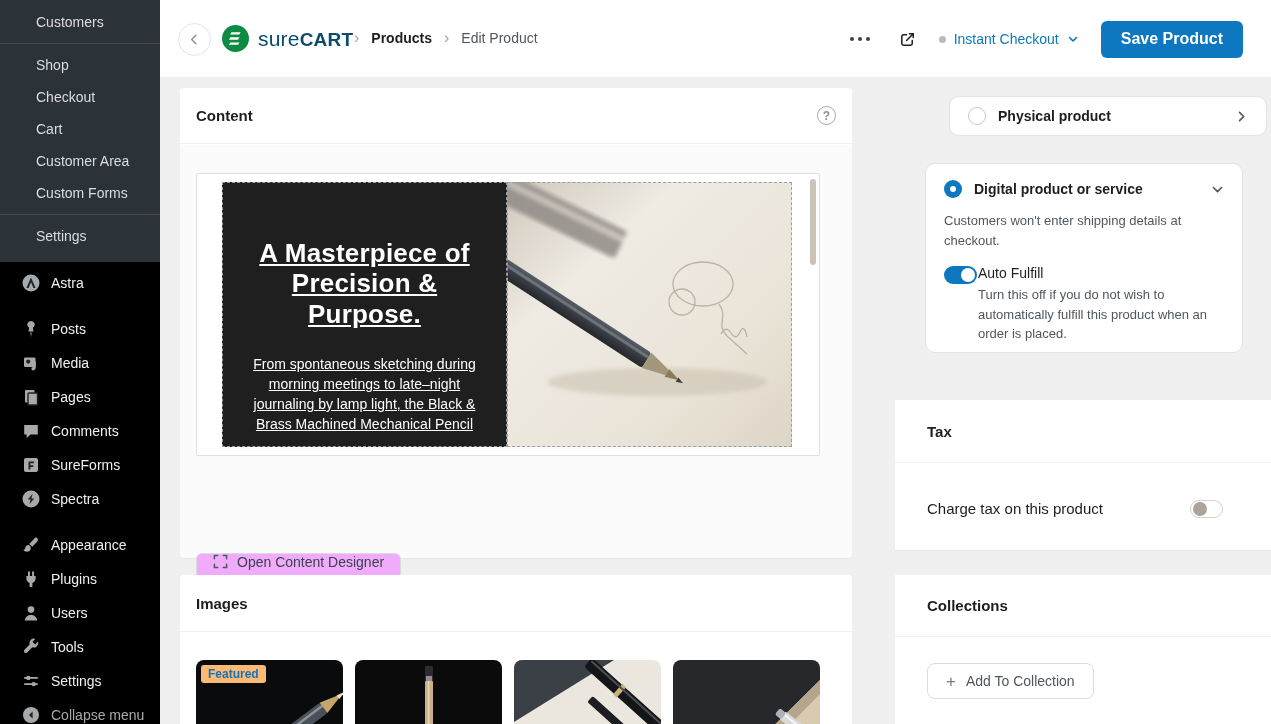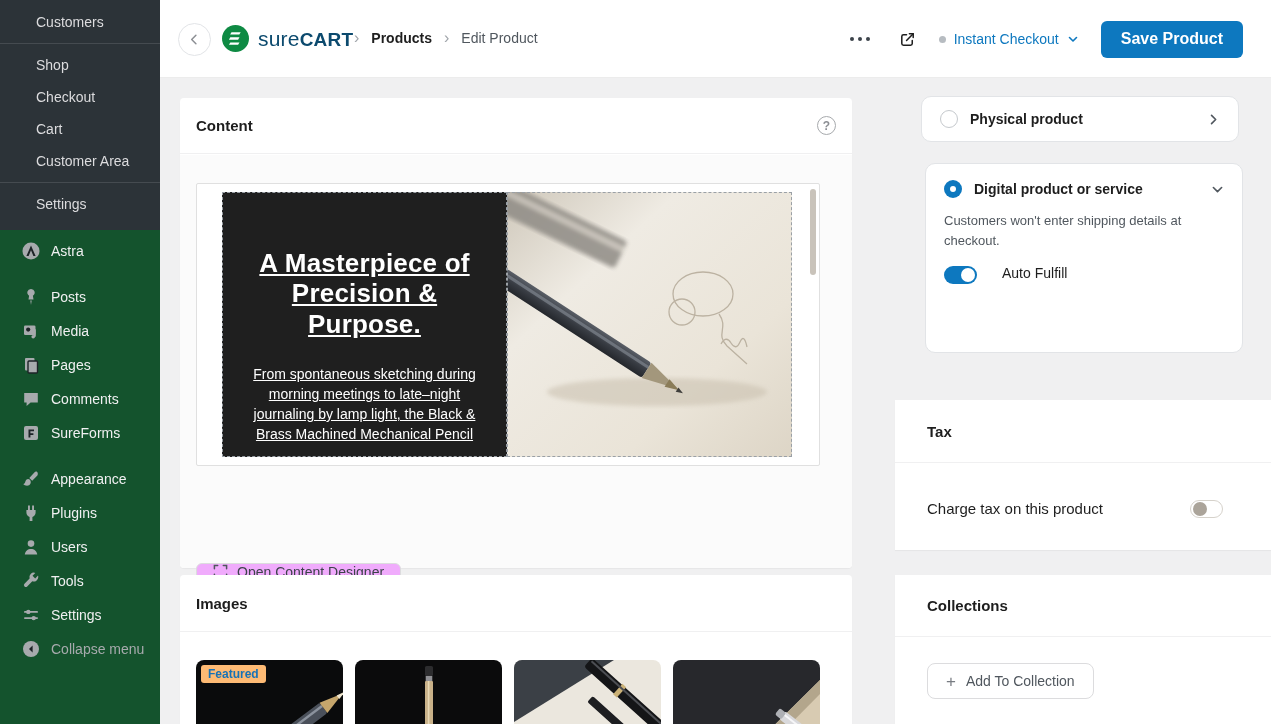--- a/index.html
+++ b/index.html
@@ -1,21 +1,21 @@
 <!DOCTYPE html>
 <html><head>
 <meta charset="utf-8">
 <style>
   * { margin:0; padding:0; box-sizing:border-box; }
   html,body { background:#f0f0f1; }
   body { font-family:"Liberation Sans", sans-serif; }
   .stage { position:relative; width:1271px; height:724px; overflow:hidden; background:#f0f0f1; }
 
   
-  .sidebar { position:absolute; left:0; top:0; width:160px; height:724px; background:#14532d; color:#f0f0f1; }
+  .sidebar { position:absolute; left:0; top:0; width:160px; height:724px; background:#000000; color:#f0f0f1; }
   .submenu { background:#2c3338; padding:6px 0 10px; }
   .submenu-item { padding:8px 0 8px 36px; font-size:14px; color:#dcdcde; cursor:pointer; }
   .submenu-sep { border-top:1px solid rgba(255,255,255,.12); margin:5px 0; }
   .menu { padding-top:4px; }
   .menu-item { display:flex; align-items:center; gap:10px; height:34px; padding-left:21px; font-size:14px; color:#f0f0f1; cursor:pointer; }
   .menu-item.dim { color:#a7aaad; }
   .menu-gap { height:12px; }
   .micon { width:20px; height:20px; flex:0 0 20px; }
   .micon svg { display:block; }
 
@@ -40,50 +40,50 @@
   .ic-link { color:#0d78bf; font-size:14px; }
   .save-btn { height:37px; padding:0 20px; background:#0d78bf; color:#fff; border:none; border-radius:6px; font-size:16px; font-weight:700; font-family:inherit; cursor:pointer; }
 
   
   .card { position:absolute; background:#fff; border-radius:4px; box-shadow:0 1px 1px rgba(0,0,0,.04); }
   .card-head { display:flex; align-items:center; justify-content:space-between; padding:0 16px; height:56px; border-bottom:1px solid #f0f0f1; }
   .card-title { font-size:15px; font-weight:700; color:#1e1e1e; }
   .help { width:19px; height:19px; border-radius:50%; border:1.5px solid #a7aaad; color:#8c8f94; font-size:12px; font-weight:700; display:flex; align-items:center; justify-content:center; cursor:pointer; }
 
   
-  .card-content { left:180px; top:98px; width:672px; height:470px; }
+  .card-content { left:180px; top:88px; width:672px; height:470px; }
   .card-content .body { position:absolute; left:0; top:57px; right:0; bottom:0; background:#fbfbfb; border-radius:0 0 4px 4px; }
   .preview { position:absolute; left:16px; top:28px; width:624px; height:283px; background:#fff; border:1px solid #e0e0e0; border-radius:2px; overflow:hidden; }
   .cover { position:absolute; left:25px; top:8px; width:570px; height:265px; display:flex; }
   .cover-dark { width:285px; height:100%; background:#1f1f1f; outline:1px dashed #9aa0a6; outline-offset:-1px; color:#fff; text-align:center; padding:56px 26px 0; overflow:hidden;text-decoration:underline; }
   .cover-dark h2 { font-size:26px; line-height:1.17; font-weight:600; letter-spacing:.2px; }
   .cover-dark p { margin-top:26px; font-size:14px; line-height:1.42; font-weight:500; }
   .cover-img { width:285px; height:100%; outline:1px dashed #9aa0a6; outline-offset:-1px; }
   .pv-scroll { position:absolute; right:3px; top:5px; width:6px; height:86px; border-radius:3px; background:#c9c3ba; cursor:pointer; }
   .open-designer { position:absolute; left:16px; top:408px; height:36px; padding:0 16px; display:inline-flex; align-items:flex-start; gap:9px; background:#f0abfc; border:1px solid #dcdcde; border-radius:6px; font-size:14px; color:#3c434a; font-family:inherit; cursor:pointer; }
 
   
   .card-images { left:180px; top:575px; width:672px; height:220px; }
   .card-images .card-head { height:57px; }
   .thumbs { position:absolute; left:16px; top:85px; display:flex; gap:12px; }
   .thumb { position:relative; width:147px; height:120px; border-radius:8px; overflow:hidden; cursor:pointer; }
   .badge { position:absolute; left:5px; top:5px; background:#fdba74; color:#1672b7; font-size:12px; font-weight:700; padding:2px 7px; border-radius:3px; }
 
   
   .type-card { position:absolute; background:#fff; border:1px solid #e2e4e7; border-radius:10px; }
-  .card-physical { left:921px; top:96px; width:318px; height:46px; display:flex; align-items:center; padding:0 18px; gap:12px; cursor:pointer; }
+  .card-physical { left:949px; top:96px; width:318px; height:40px; display:flex; align-items:center; padding:0 18px; gap:12px; cursor:pointer; }
   .card-digital { left:925px; top:163px; width:318px; height:190px; padding:16px 18px; }
   .row { display:flex; align-items:center; gap:12px; }
   .radio { width:18px; height:18px; border-radius:50%; border:1.5px solid #c5c9cd; background:#fff; flex:0 0 18px; cursor:pointer; }
   .radio.sel { border:none; background:#0d78bf; position:relative; }
   .radio.sel::after { content:""; position:absolute; left:6px; top:6px; width:6px; height:6px; border-radius:50%; background:#fff; }
   .type-label { font-size:14px; font-weight:700; color:#1e1e1e; flex:1; }
   .chev { flex:0 0 auto; display:flex; }
   .desc { font-size:13px; line-height:1.5; color:#50575e; margin-top:13px; }
-  .af-row { display:flex; align-items:flex-start; gap:25px; margin-top:15px; }
+  .af-row { display:flex; align-items:flex-start; gap:1px; margin-top:15px; }
   .toggle { width:33px; height:18px; border-radius:9px; position:relative; flex:0 0 33px; cursor:pointer; margin-top:1px; }
   .toggle.on { background:#0d78bf; }
   .toggle.on::after { content:""; position:absolute; right:2px; top:2px; width:14px; height:14px; border-radius:50%; background:#fff; }
   .toggle.off { background:#fff; border:1px solid #d6d2cb; }
   .toggle.off::after { content:""; position:absolute; left:2px; top:1px; width:14px; height:14px; border-radius:50%; background:#aba49a; }
   .af-label { font-size:14px; color:#1e1e1e; }
   .af-desc { font-size:13px; line-height:1.5; color:#50575e; margin-top:4px; }
 
   .panel-card { position:absolute; background:#fff; box-shadow:0 1px 1px rgba(0,0,0,.04); }
   .card-tax { left:895px; top:400px; width:376px; height:150px; }
@@ -101,20 +101,21 @@
 <div class="stage">
 
   <aside class="sidebar">
     <div class="submenu">
       <div class="submenu-item">Customers</div>
       <div class="submenu-sep"></div>
       <div class="submenu-item">Shop</div>
       <div class="submenu-item">Checkout</div>
       <div class="submenu-item">Cart</div>
       <div class="submenu-item">Customer Area</div>
+      <div class="submenu-item">Custom Forms</div>
       <div class="submenu-sep"></div>
       <div class="submenu-item">Settings</div>
     </div>
 
     <nav class="menu">
       <div class="menu-item">
         <span class="micon">
             <svg viewBox="0 0 20 20">
               <circle cx="10" cy="10" r="8.5" fill="#a7aaad"></circle>
               <path d="M10 4.6 5.4 15h2.2L10 9.2 12.4 15h2.2z" fill="#1d2327"></path>
@@ -160,20 +161,29 @@
         <span>Comments</span>
       </div>
       <div class="menu-item">
         <span class="micon">
             <svg viewBox="0 0 20 20">
               <rect x="3" y="3" width="14" height="14" rx="2" fill="#a7aaad"></rect>
               <path d="M7.5 6.5h5.5V8.3H9.4v2h3v1.8h-3v2.4H7.5z" fill="#1d2327"></path>
             </svg>
           </span>
         <span>SureForms</span>
+      </div>
+      <div class="menu-item">
+        <span class="micon">
+            <svg viewBox="0 0 20 20">
+              <circle cx="10" cy="10" r="8.5" fill="#a7aaad"></circle>
+              <path d="M11.6 4.8 6.8 10.6h2.8l-1.2 4.6 4.8-5.8h-2.8z" fill="#1d2327"></path>
+            </svg>
+          </span>
+        <span>Spectra</span>
       </div>
       <div class="menu-gap"></div>
       <div class="menu-item">
         <span class="micon">
             <svg viewBox="0 0 20 20" fill="#a7aaad">
               <path d="M16.2 3.1c-.8-.7-1.9-.6-2.6.1L8.3 8.9l2.9 2.9 5.2-5.4c.7-.7.6-2.6-.2-3.3zM7.3 10c-1.7.2-2.6 1.1-3 2.8-.3 1.2-.8 1.9-2 2.3 1.3 1.9 5.9 2.7 7.2-.5.6-1.5.3-3.2-.9-4.2z"></path>
             </svg>
           </span>
         <span>Appearance</span>
       </div>
@@ -414,20 +424,21 @@
         <svg width="13" height="13" viewBox="0 0 12 12">
             <path d="M2.2 4.2 6 8l3.8-3.8" fill="none" stroke="#50575e" stroke-width="1.5" stroke-linecap="round" stroke-linejoin="round"></path>
           </svg>
       </span>
     </div>
     <p class="desc">Customers won't enter shipping details at checkout.</p>
     <div class="af-row">
       <span class="toggle on"></span>
       <div>
         <div class="af-label">Auto Fulfill</div>
+        <div class="af-desc">Turn this off if you do not wish to automatically fulfill this product when an order is placed.</div>
       </div>
     </div>
   </div>
 
   <section class="panel-card card-tax">
     <div class="panel-head">
       <span class="card-title">Tax</span>
     </div>
     <div class="tax-row">
       <span class="tax-label">Charge tax on this product</span>

